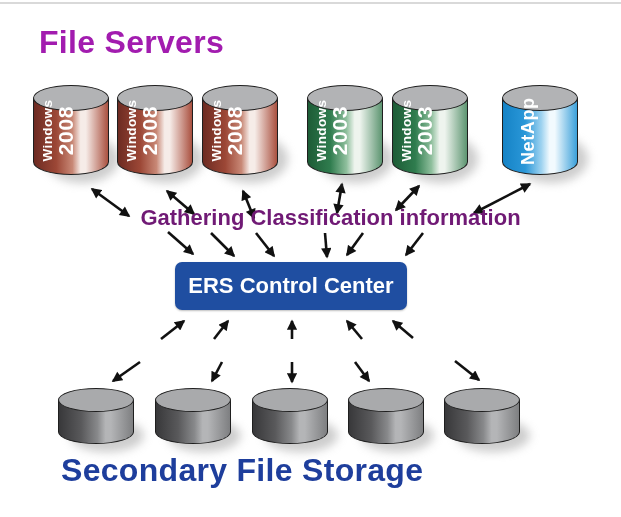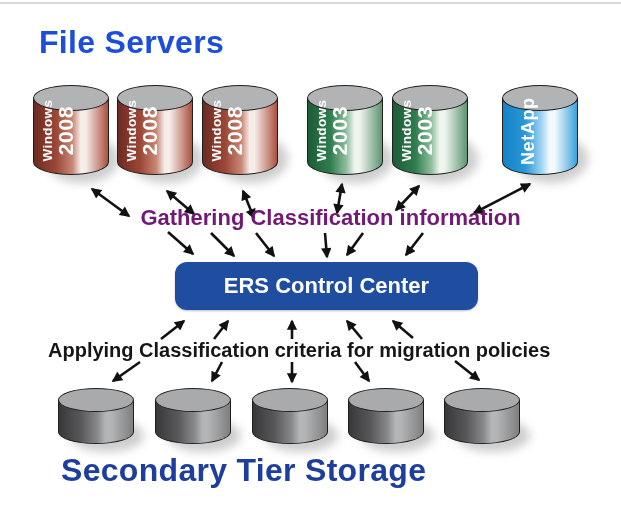--- a/index.html
+++ b/index.html
@@ -12,21 +12,21 @@
     position:absolute;font-weight:bold;font-size:32px;letter-spacing:.3px;white-space:nowrap;
   }
   #fileServersTitle{left:39px;top:24px;}
   #secondaryTitle{left:61px;top:452px;}
   .band-label{
     position:absolute;font-weight:bold;color:#161616;white-space:nowrap;z-index:3;
   }
   #gatheringLabel{left:40px;right:0;top:205px;text-align:center;font-size:22px;}
   #applyingLabel{left:48px;top:339px;font-size:20px;}
   .ers-box{
-    position:absolute;left:175px;top:262px;width:303px;height:48px;border-radius:12px;
+    position:absolute;left:175px;top:262px;width:232px;height:48px;border-radius:7px;
     display:flex;align-items:center;justify-content:center;z-index:3;
     box-shadow:0 1px 2px rgba(0,0,0,.25);
   }
   .ers-box span{color:#ffffff;font-weight:bold;font-size:22px;white-space:nowrap;}
   svg.arrows{position:absolute;left:0;top:0;z-index:1;}
   
   .cyl{position:absolute;z-index:2;}
   .cyl-shadow{
     position:absolute;left:12px;right:-10px;top:55%;bottom:-8px;
     background:#9b9b9b;border-radius:50%;filter:blur(5px);opacity:.5;z-index:0;
@@ -51,21 +51,21 @@
   .l-small{font-size:13.5px;letter-spacing:.4px;}
   .l-big{font-size:21px;letter-spacing:.6px;}
   .l-single{font-size:18px;letter-spacing:.6px;}
 </style>
 </head>
 <body>
 
 <div class="stage">
   <div class="topline"></div>
 
-  <h1 class="title" id="fileServersTitle" style="margin: 0px; color: #1d4ed8;">File Servers</h1>
+  <h1 class="title" id="fileServersTitle" style="margin: 0px; color: #a21caf;">File Servers</h1>
 
   <svg class="arrows" id="arrowSvg" width="621" height="517" viewBox="0 0 621 517">
     <defs>
       <marker id="headEnd" viewBox="0 0 10 10" refX="8.5" refY="5" markerWidth="4.4" markerHeight="4" orient="auto">
           <path d="M0,0 L10,5 L0,10 z" fill="#111111"></path>
         </marker>
       <marker id="headStart" viewBox="0 0 10 10" refX="1.5" refY="5" markerWidth="4.4" markerHeight="4" orient="auto">
           <path d="M10,0 L0,5 L10,10 z" fill="#111111"></path>
         </marker>
     </defs>
@@ -160,21 +160,20 @@
         </div>
       </div>
     </div>
 
   <div class="band-label" id="gatheringLabel" style="color: #701a75;">Gathering Classification information</div>
 
   <div class="ers-box" id="ersBox" style="background: rgb(31, 78, 161);">
     <span>ERS Control Center</span>
   </div>
 
-  <div class="band-label" id="applyingLabel" style="color: rgb(22, 22, 22);">Applying Classification criteria for migration policies</div>
 
   <div id="bottomRow">
       <div class="cyl" style="left: 58px; top: 388px; width: 76px; height: 56px;">
         <div class="cyl-shadow"></div>
         <div class="cyl-body" style="top: 12px; height: 44px; border-radius: 0px 0px 38px 38px / 0px 0px 12px 12px; background: linear-gradient(90deg, rgb(56, 56, 58) 0%, rgb(89, 89, 91) 30%, rgb(136, 137, 139) 52%, rgb(180, 181, 183) 63%, rgb(180, 181, 183) 70%, rgb(126, 127, 129) 100%);"></div>
         <div class="cyl-top" style="height: 24px; background: rgb(169, 170, 172);"></div>
       </div>
       <div class="cyl" style="left: 155px; top: 388px; width: 76px; height: 56px;">
         <div class="cyl-shadow"></div>
         <div class="cyl-body" style="top: 12px; height: 44px; border-radius: 0px 0px 38px 38px / 0px 0px 12px 12px; background: linear-gradient(90deg, rgb(56, 56, 58) 0%, rgb(89, 89, 91) 30%, rgb(136, 137, 139) 52%, rgb(180, 181, 183) 63%, rgb(180, 181, 183) 70%, rgb(126, 127, 129) 100%);"></div>
@@ -190,14 +189,14 @@
         <div class="cyl-body" style="top: 12px; height: 44px; border-radius: 0px 0px 38px 38px / 0px 0px 12px 12px; background: linear-gradient(90deg, rgb(56, 56, 58) 0%, rgb(89, 89, 91) 30%, rgb(136, 137, 139) 52%, rgb(180, 181, 183) 63%, rgb(180, 181, 183) 70%, rgb(126, 127, 129) 100%);"></div>
         <div class="cyl-top" style="height: 24px; background: rgb(169, 170, 172);"></div>
       </div>
       <div class="cyl" style="left: 444px; top: 388px; width: 76px; height: 56px;">
         <div class="cyl-shadow"></div>
         <div class="cyl-body" style="top: 12px; height: 44px; border-radius: 0px 0px 38px 38px / 0px 0px 12px 12px; background: linear-gradient(90deg, rgb(56, 56, 58) 0%, rgb(89, 89, 91) 30%, rgb(136, 137, 139) 52%, rgb(180, 181, 183) 63%, rgb(180, 181, 183) 70%, rgb(126, 127, 129) 100%);"></div>
         <div class="cyl-top" style="height: 24px; background: rgb(169, 170, 172);"></div>
       </div>
     </div>
 
-  <h1 class="title" id="secondaryTitle" style="margin: 0px; color: rgb(30, 62, 156);">Secondary Tier Storage</h1>
+  <h1 class="title" id="secondaryTitle" style="margin: 0px; color: rgb(30, 62, 156);">Secondary File Storage</h1>
 </div>
 
 </body></html>

